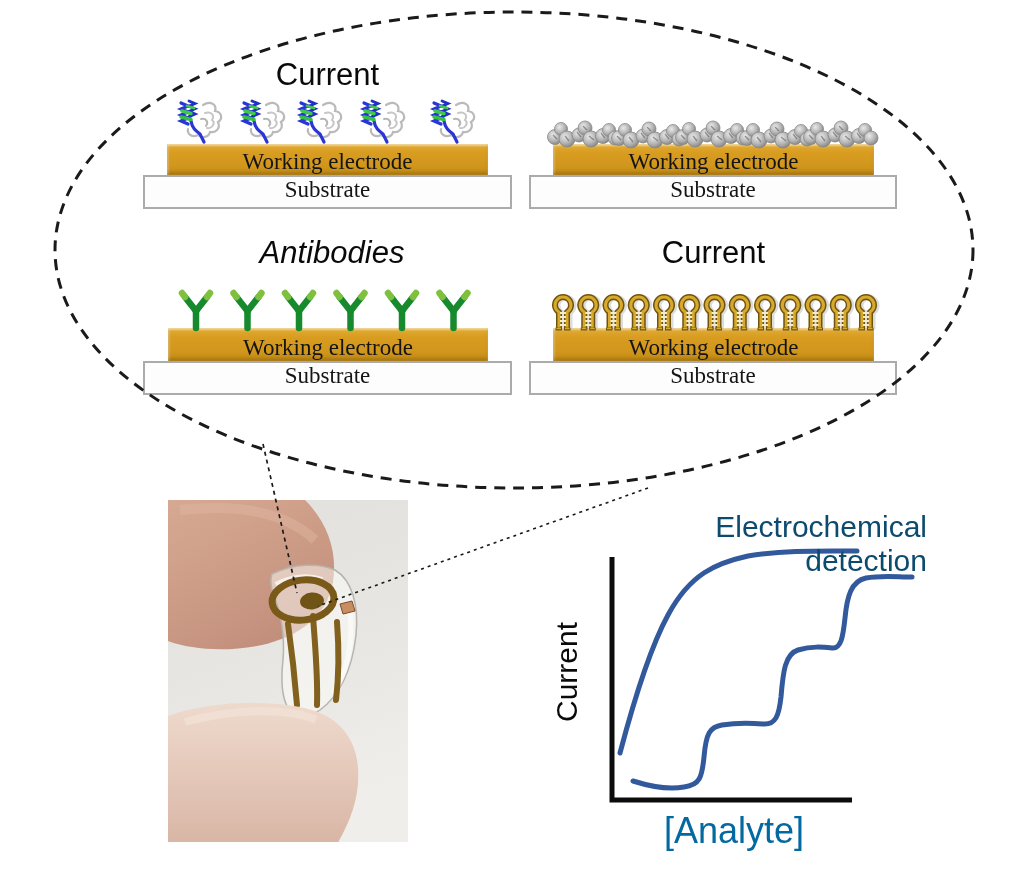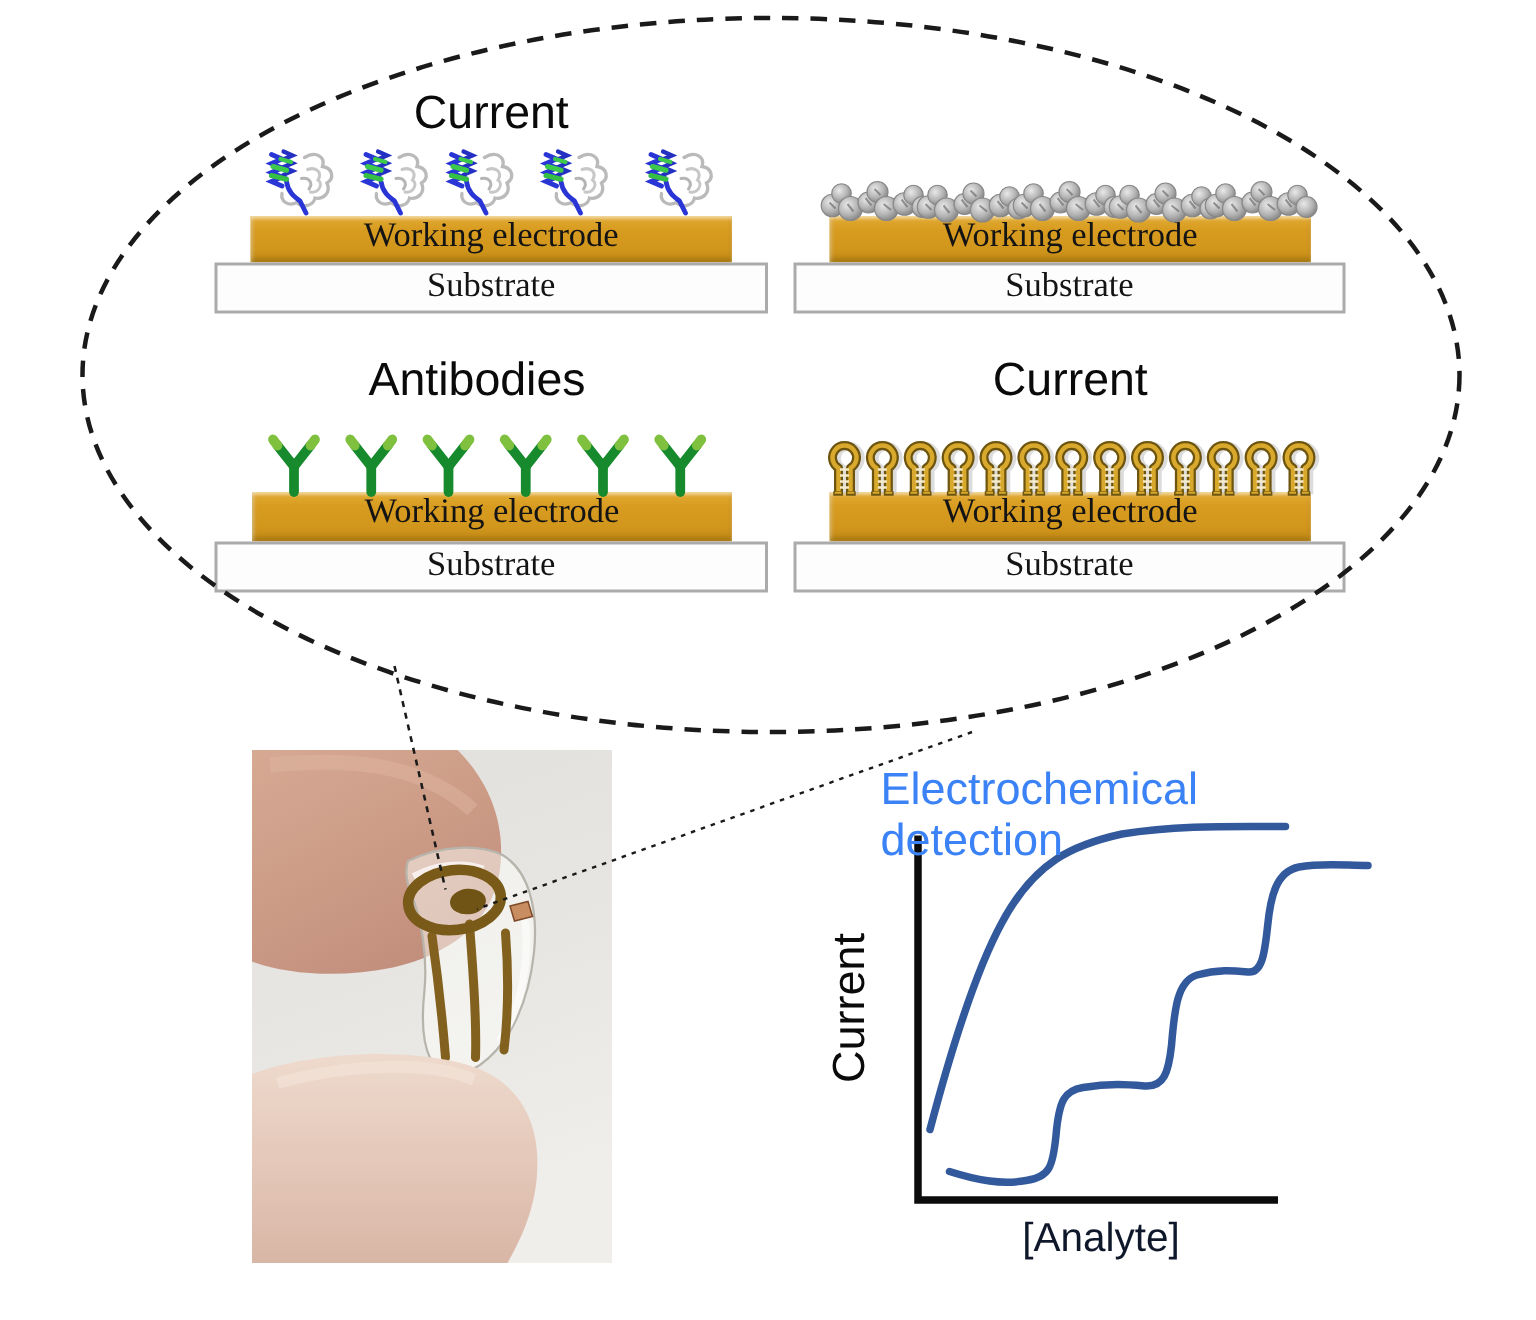--- a/index.html
+++ b/index.html
@@ -5,45 +5,45 @@
   html,body{margin:0;padding:0;background:#ffffff;}
   .stage{
     position:relative;width:1024px;height:880px;background:#ffffff;overflow:hidden;
     font-family:"Liberation Sans",sans-serif;color:#111;
   }
   .abs{position:absolute;}
   .panel-title{
     position:absolute;text-align:center;font-size:31px;letter-spacing:0px;color:#0a0a0a;
   }
   .electrode{
-    position:absolute;display:flex;align-items:flex-start;justify-content:center;
+    position:absolute;display:flex;align-items:flex-end;justify-content:center;
     background:linear-gradient(180deg,#e2ac36 0%,#d89c20 28%,#d1961c 70%,#c18a16 100%);
     box-shadow:inset 0 2px 2px rgba(255,255,255,.45), inset 0 -3px 3px rgba(110,75,0,.30), inset 2px 0 2px rgba(255,255,255,.25);
     font-family:"Liberation Serif",serif;font-size:23px;color:#141414;
   }
   .substrate{
     position:absolute;display:flex;justify-content:center;
     background:#fdfdfd;border:2px solid #ababab;box-sizing:border-box;
     font-family:"Liberation Serif",serif;font-size:23px;color:#141414;
   }
-  .chart-title{position:absolute;text-align:left;font-size:30px;color:#3b82f6;}
+  .chart-title{position:absolute;text-align:right;font-size:30px;color:#0c4a6e;}
   .ylabel{
     position:absolute;width:170px;height:40px;text-align:center;font-size:30px;color:#0a0a0a;
     transform:rotate(-90deg);
   }
-  .xlabel{position:absolute;text-align:center;font-size:27px;color:#0f172a;}
+  .xlabel{position:absolute;text-align:center;font-size:36px;color:#0369a1;}
   svg{display:block;}
 </style>
 </head>
 <body>
 
 <div class="stage">
 
   <div class="panel-title" style="left:167px;top:57px;width:321px;">Current</div>
-  <div class="panel-title" style="left:158px;top:235px;width:320px;">Antibodies</div>
+  <div class="panel-title" style="left:172px;top:235px;width:320px;font-style:italic;">Antibodies</div>
   <div class="panel-title" style="left:553px;top:235px;width:321px;">Current</div>
 
   <div class="electrode" style="left:167px;top:144px;width:321px;height:31px;">
     <span>Working electrode</span>
   </div>
   <div class="substrate" style="left:143px;top:175px;width:369px;height:34px;">
     <span>Substrate</span>
   </div>
 
   <div class="electrode" style="left:553px;top:144px;width:321px;height:31px;">

